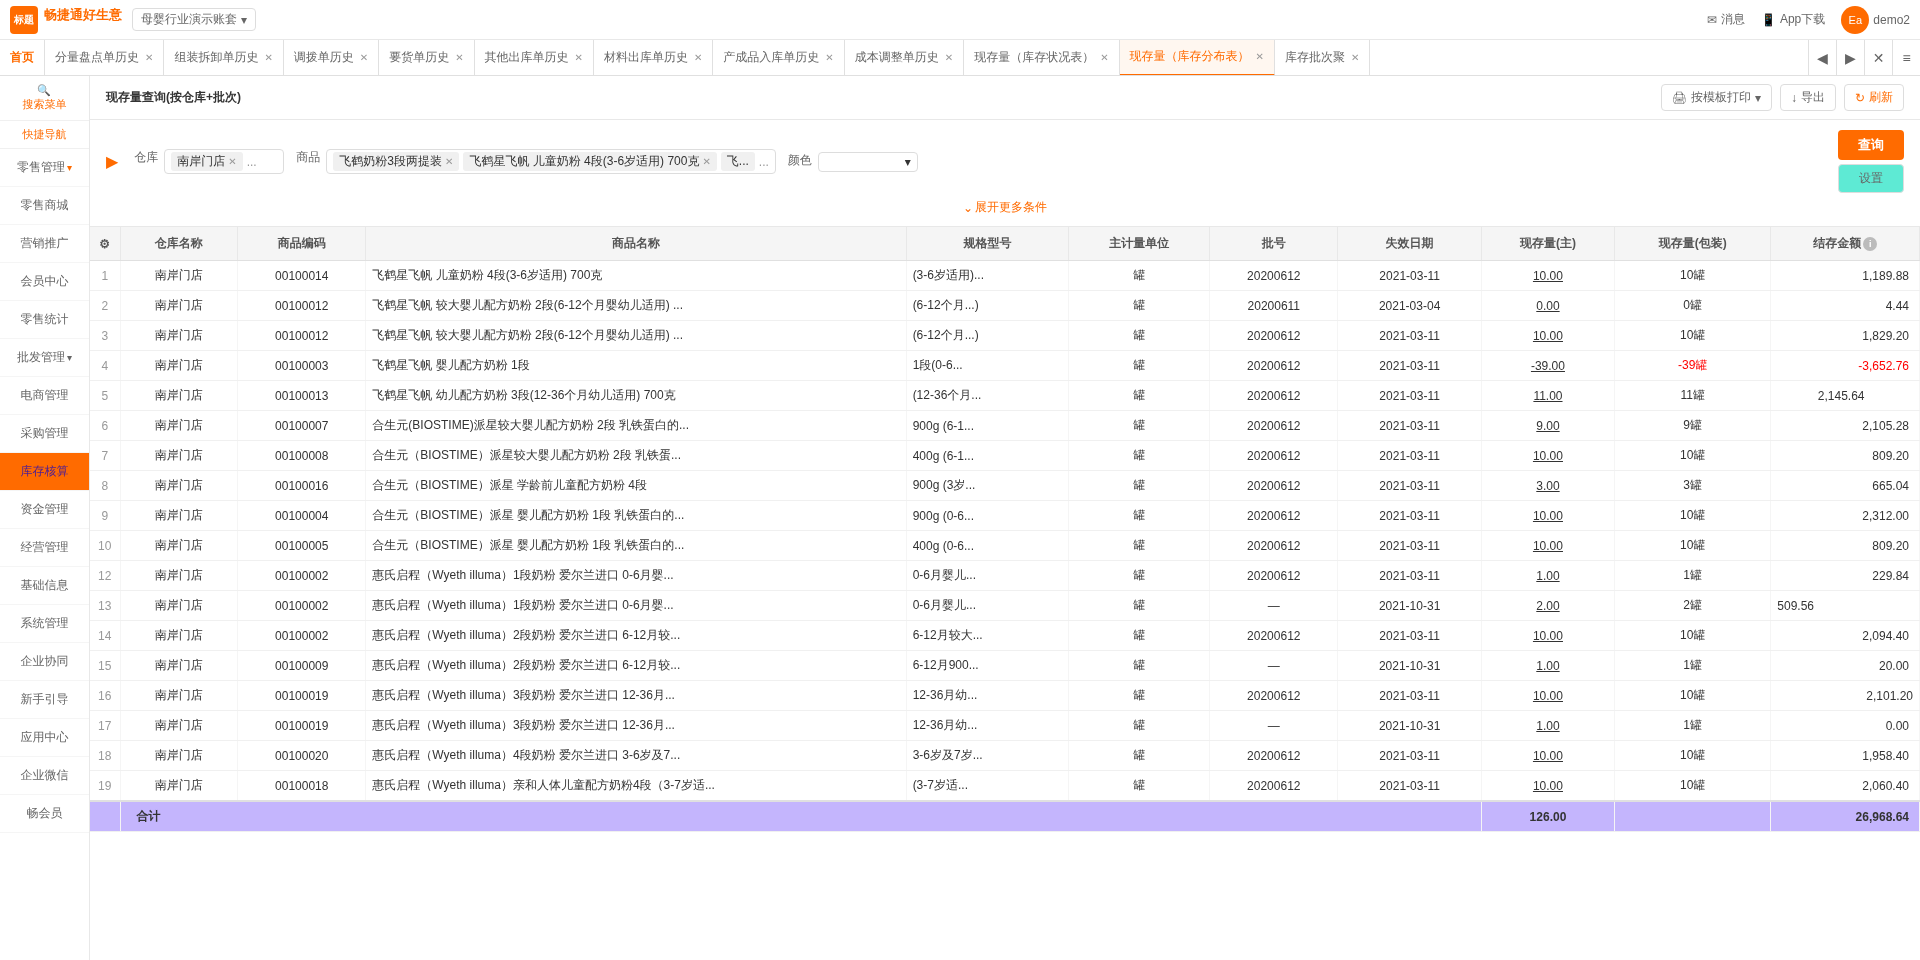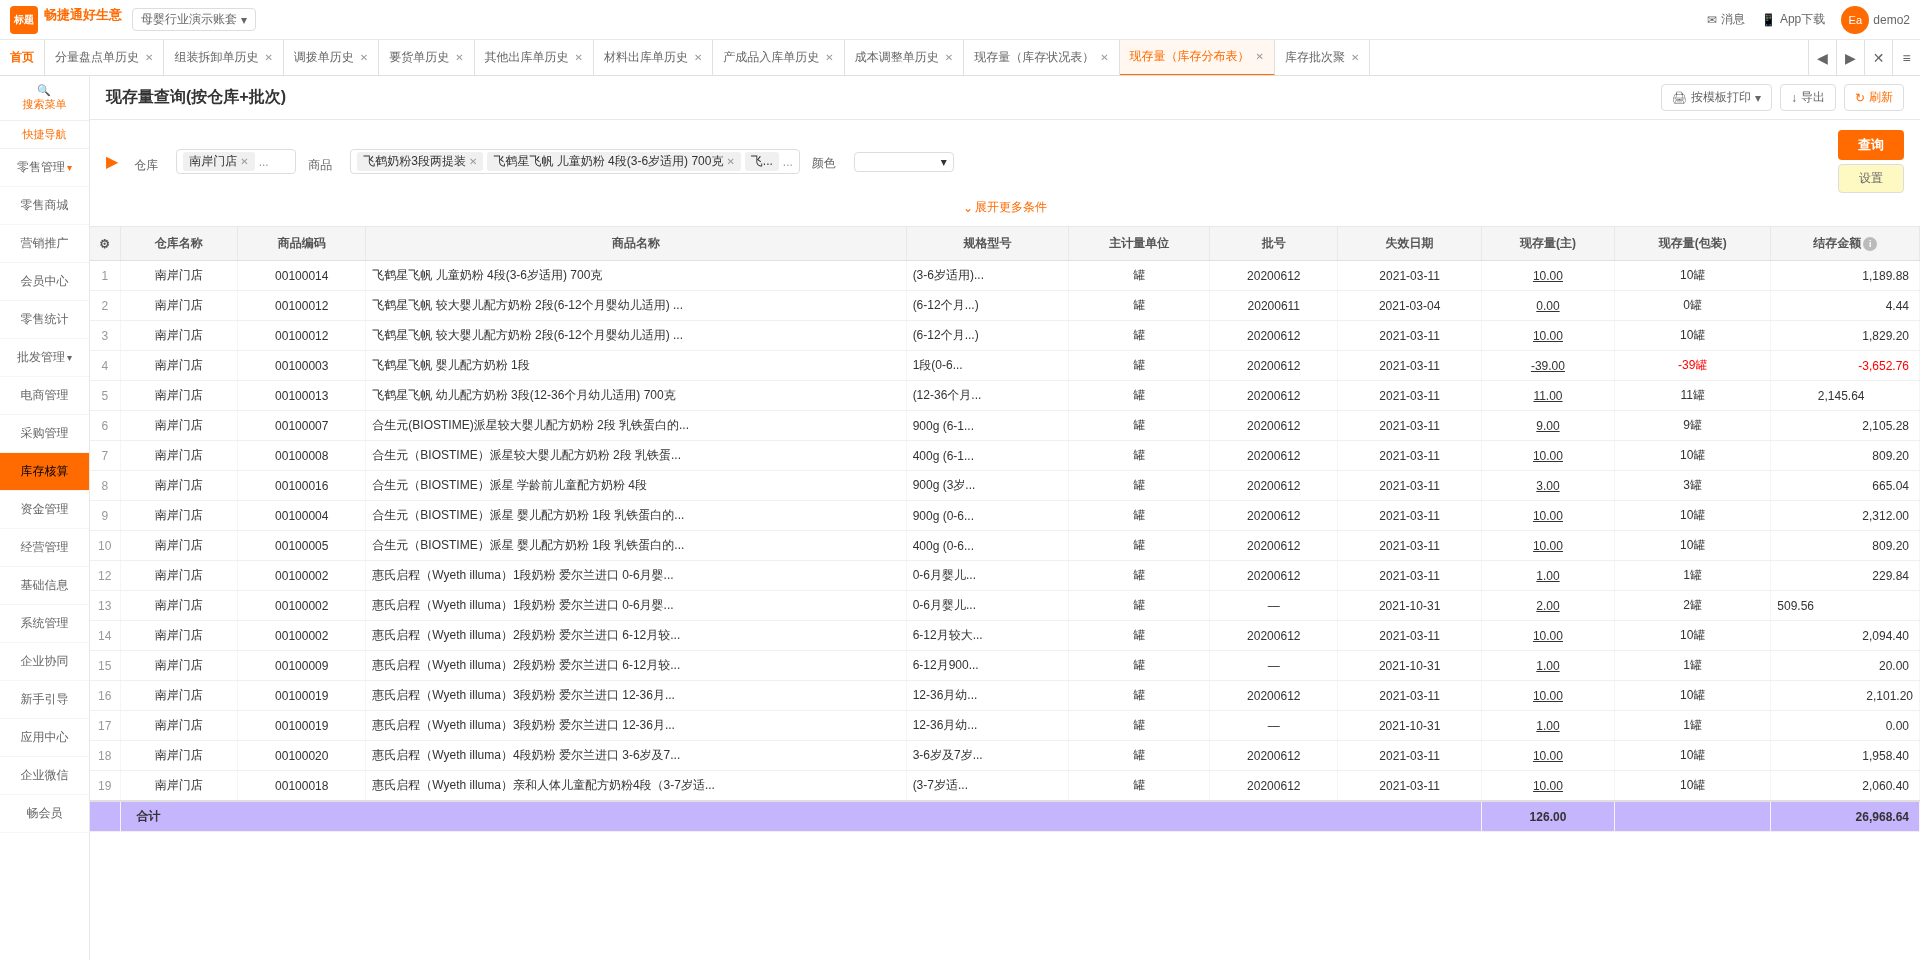--- a/index.html
+++ b/index.html
@@ -24,47 +24,47 @@
     .tab-nav-btn { width: 28px; height: 36px; display: flex; align-items: center; justify-content: center; cursor: pointer; border-left: 1px solid #e0e0e0; color: #666; font-size: 14px; }
 
     
     .main-layout { display: flex; height: calc(960px - 76px); }
 
     
     .sidebar { width: 90px; background: #fff; border-right: 1px solid #e8e8e8; display: flex; flex-direction: column; overflow-y: auto; }
     .sidebar-search { padding: 8px 6px; font-size: 11px; color: #ff6b00; text-align: center; cursor: pointer; border-bottom: 1px solid #f0f0f0; }
     .sidebar-nav { padding: 6px; font-size: 11px; color: #ff6b00; text-align: center; cursor: pointer; border-bottom: 1px solid #f0f0f0; }
     .sidebar-item { padding: 10px 6px; text-align: center; cursor: pointer; font-size: 12px; color: #666; border-bottom: 1px solid #f5f5f5; }
-    .sidebar-item.active { background: #ff6b00; color: #000000; }
+    .sidebar-item.active { background: #ff6b00; color: #4c1d95; }
     .sidebar-item-with-arrow { display: flex; align-items: center; justify-content: center; gap: 2px; }
 
     
     .content { flex: 1; display: flex; flex-direction: column; overflow: hidden; }
 
     
     .page-header { padding: 8px 16px; background: #fff; border-bottom: 1px solid #e8e8e8; display: flex; align-items: center; justify-content: space-between; }
-    .page-title { font-size: 16px; font-weight: bold; color: #333; }
+    .page-title { font-size: 12px; font-weight: bold; color: #333; }
     .page-actions { display: flex; align-items: center; gap: 8px; }
     .btn-template { display: flex; align-items: center; gap: 4px; border: 1px solid #ddd; border-radius: 4px; padding: 4px 10px; cursor: pointer; font-size: 12px; color: #666; background: #fff; }
     .btn-export { display: flex; align-items: center; gap: 4px; border: 1px solid #ddd; border-radius: 4px; padding: 4px 10px; cursor: pointer; font-size: 12px; color: #666; background: #fff; }
     .btn-refresh { display: flex; align-items: center; gap: 4px; border: 1px solid #ddd; border-radius: 4px; padding: 4px 10px; cursor: pointer; font-size: 12px; color: #ff6b00; background: #fff; }
 
     
     .filter-area { background: #fff; padding: 10px 16px; border-bottom: 1px solid #e8e8e8; }
     .filter-row { display: flex; align-items: center; gap: 12px; flex-wrap: nowrap; }
-    .filter-item { display: flex; align-items: flex-end; gap: 18px; }
+    .filter-item { display: flex; align-items: flex-start; gap: 6px; }
     .filter-label { color: #666; font-size: 12px; white-space: nowrap; }
     .filter-tag-container { display: flex; align-items: center; gap: 4px; border: 1px solid #ddd; border-radius: 4px; padding: 2px 6px; min-width: 120px; background: #fff; }
     .filter-tag { background: #f0f0f0; border-radius: 3px; padding: 1px 6px; font-size: 12px; display: flex; align-items: center; gap: 3px; }
     .filter-tag .close { cursor: pointer; color: #999; font-size: 10px; }
     .filter-dots { color: #999; cursor: pointer; }
     .filter-product-container { border: 1px solid #ddd; border-radius: 4px; padding: 2px 6px; min-width: 320px; display: flex; align-items: center; gap: 4px; background: #fff; }
     .filter-color-container { border: 1px solid #ddd; border-radius: 4px; padding: 2px 6px; min-width: 100px; display: flex; align-items: center; justify-content: space-between; background: #fff; }
     .btn-query { background: #ff6b00; color: #fff; border: none; border-radius: 4px; padding: 6px 20px; cursor: pointer; font-size: 13px; font-weight: bold; }
-    .btn-settings { background: #fef9c3; color: #666; border: 1px solid #ddd; border-radius: 4px; padding: 5px 14px; cursor: pointer; font-size: 12px; }
+    .btn-settings { background: #5eead4; color: #666; border: 1px solid #ddd; border-radius: 4px; padding: 5px 14px; cursor: pointer; font-size: 12px; }
     .filter-actions { display: flex; flex-direction: column; gap: 4px; margin-left: auto; }
     .expand-row { display: flex; justify-content: center; margin-top: 6px; }
     .expand-btn { color: #ff6b00; cursor: pointer; font-size: 12px; display: flex; align-items: center; gap: 2px; border: none; background: transparent; }
 
     
     .table-container { flex: 1; overflow-y: auto; background: #fff; margin: 0; }
     table { width: 100%; border-collapse: collapse; font-size: 12px; }
     thead { position: sticky; top: 0; background: #f5f5f5; z-index: 10; }
     th { padding: 8px 6px; text-align: center; border-bottom: 1px solid #e0e0e0; border-right: 1px solid #e8e8e8; color: #555; font-weight: bold; white-space: nowrap; font-size: 12px; }
     td { padding: 6px 6px; text-align: center; border-bottom: 1px solid #f0f0f0; border-right: 1px solid #f5f5f5; color: #333; font-size: 12px; }

